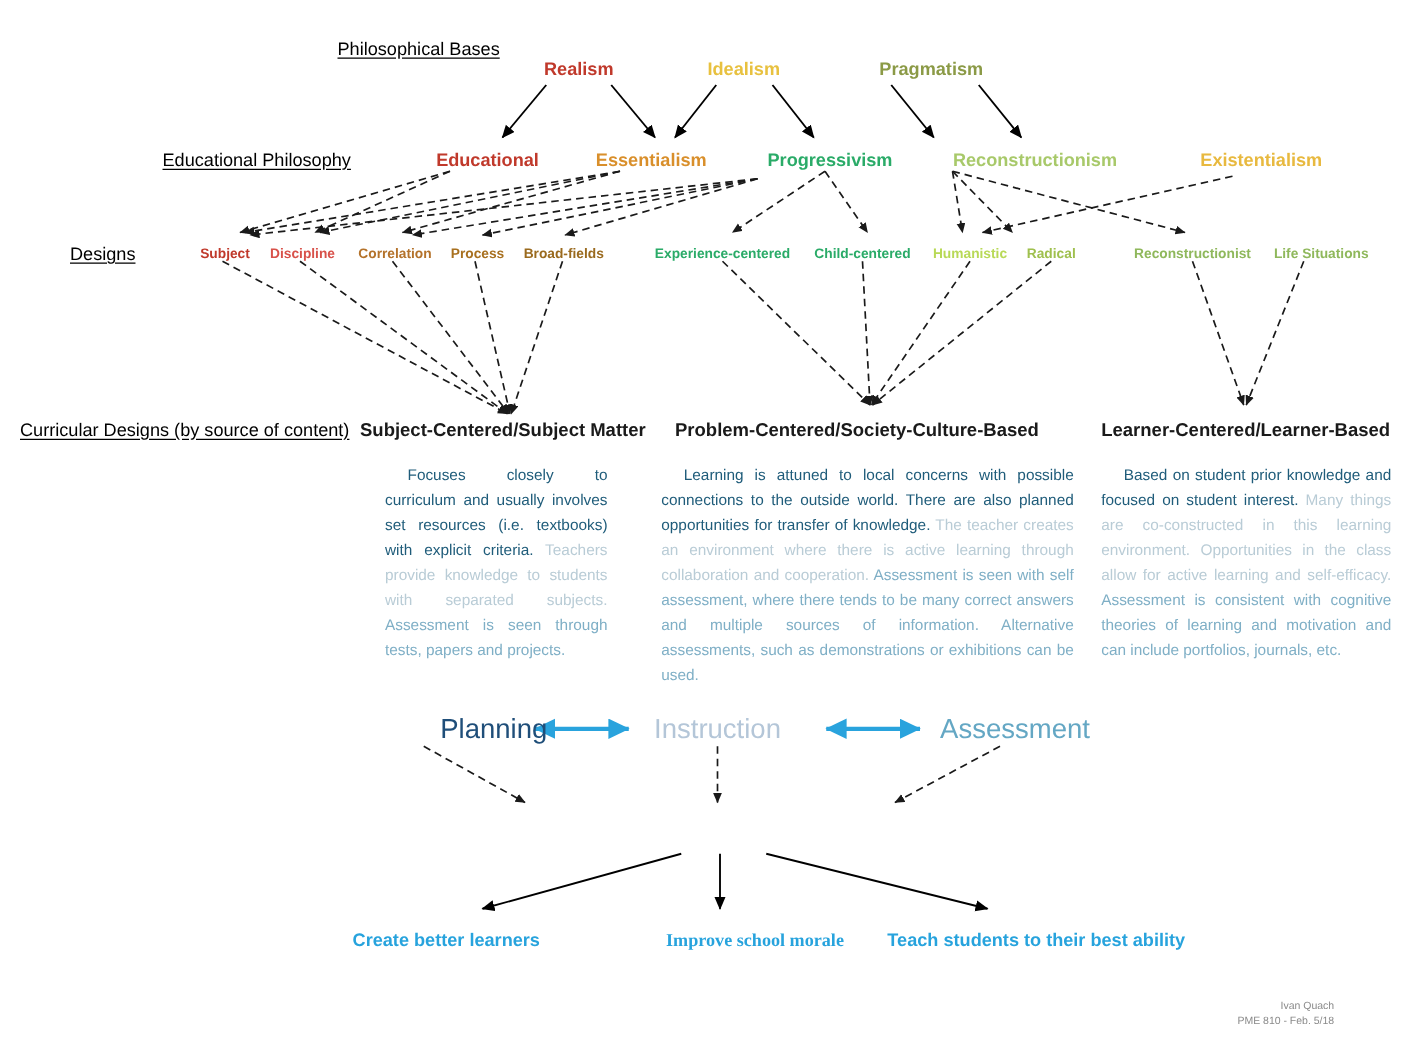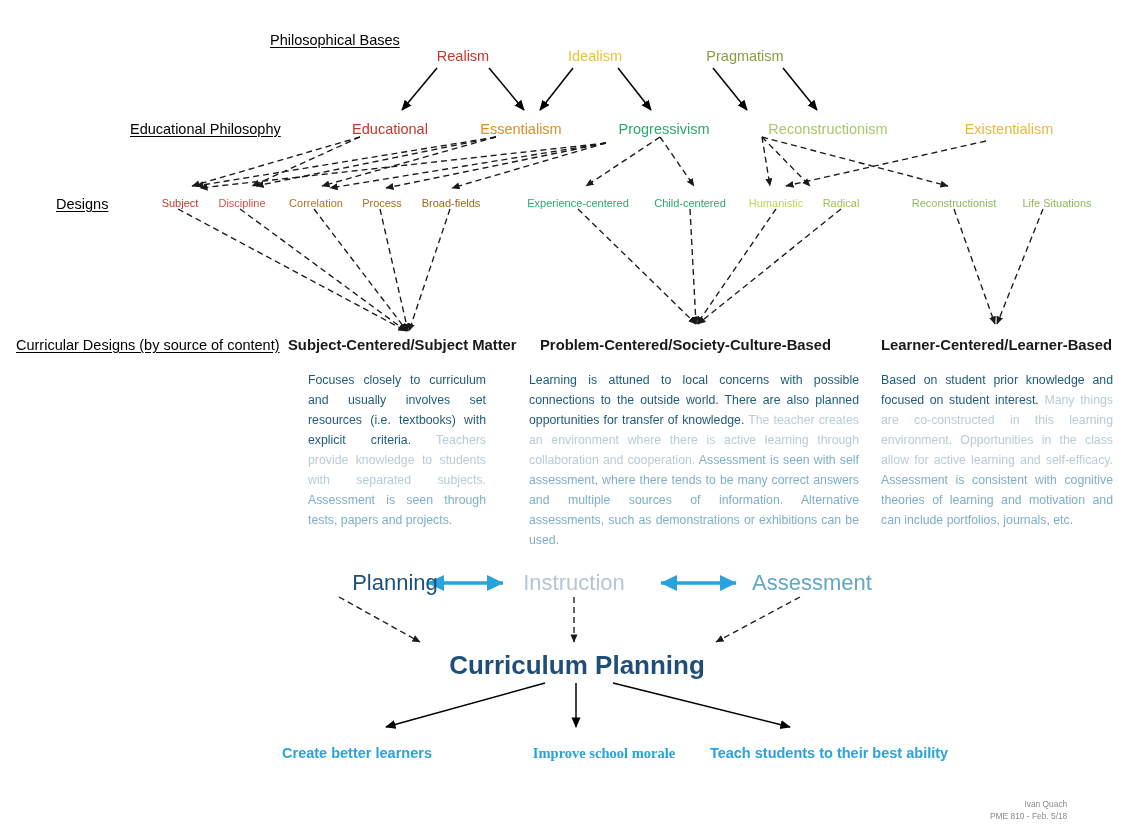--- a/index.html
+++ b/index.html
@@ -28,21 +28,21 @@
     font-size: 14.5px;
     color: #000000;
     white-space: nowrap;
     text-decoration: underline;
     text-underline-offset: 2px;
   }
 
   
   .node {
     position: absolute;
-    font-weight: normal;
+    font-weight: bold;
     white-space: nowrap;
     transform: translateX(-50%);
   }
   .tier-phil  { font-size: 14.5px; }
   .tier-edu   { font-size: 14.5px; }
   .tier-design{ font-size: 11px; }
 
   
   .cd-head {
     position: absolute;
@@ -53,21 +53,21 @@
   }
 
   
   .para {
     position: absolute;
     font-size: 12.3px;
     line-height: 1.63;
     text-align: justify;
     text-justify: inter-word;
   }
-  .para .seg-a { color: #1f5c7a; }
+  .para .seg-a { color: #1f5c7a; margin-left: 18px; }
   .para .seg-b { color: #b9ccd6; }
   .para .seg-c { color: #7fafc6; }
 
   
   .cyc {
     position: absolute;
     font-size: 22px;
     white-space: nowrap;
     transform: translateX(-50%);
   }
@@ -208,21 +208,20 @@
       <div class="para" style="left: 529px; top: 370px; width: 330px;"><span class="seg-a">Learning is attuned to local concerns with possible connections to the outside world. There are also planned opportunities for transfer of knowledge. </span><span class="seg-b">The teacher creates an environment where there is active learning through collaboration and cooperation. </span><span class="seg-c">Assessment is seen with self assessment, where there tends to be many correct answers and multiple sources of information. Alternative assessments, such as demonstrations or exhibitions can be used.</span></div>
       <div class="cd-head" style="left: 881px; top: 337px;">Learner-Centered/Learner-Based</div>
       <div class="para" style="left: 881px; top: 370px; width: 232px;"><span class="seg-a">Based on student prior knowledge and focused on student interest. </span><span class="seg-b">Many things are co-constructed in this learning environment. Opportunities in the class allow for active learning and self-efficacy. </span><span class="seg-c">Assessment is consistent with cognitive theories of learning and motivation and can include portfolios, journals, etc.</span></div>
     </div>
   <div id="cycle-group">
       <div class="cyc cyc-plan" style="left: 355px; top: 570px; margin-left: 40px;">Planning</div>
       <div class="cyc cyc-inst" style="left: 574px; top: 570px;">Instruction</div>
       <div class="cyc cyc-assess" style="left: 812px; top: 570px;">Assessment</div>
     </div>
 
-  <div class="cp-title" style="left: 577px; top: 650px;">Curriculum Planning</div>
 
   <div id="goals-group">
       <div class="goal" style="left: 357px; top: 745px;">Create better learners</div>
       <div class="goal" style="left: 604px; top: 745px; font-family: Liberation Serif, serif;">Improve school morale</div>
       <div class="goal" style="left: 829px; top: 745px;">Teach students to their best ability</div>
     </div>
 
   <div class="footer" style="left: 990px; top: 798px;">
     <div>Ivan Quach</div>
     <div>PME 810 - Feb. 5/18</div>

